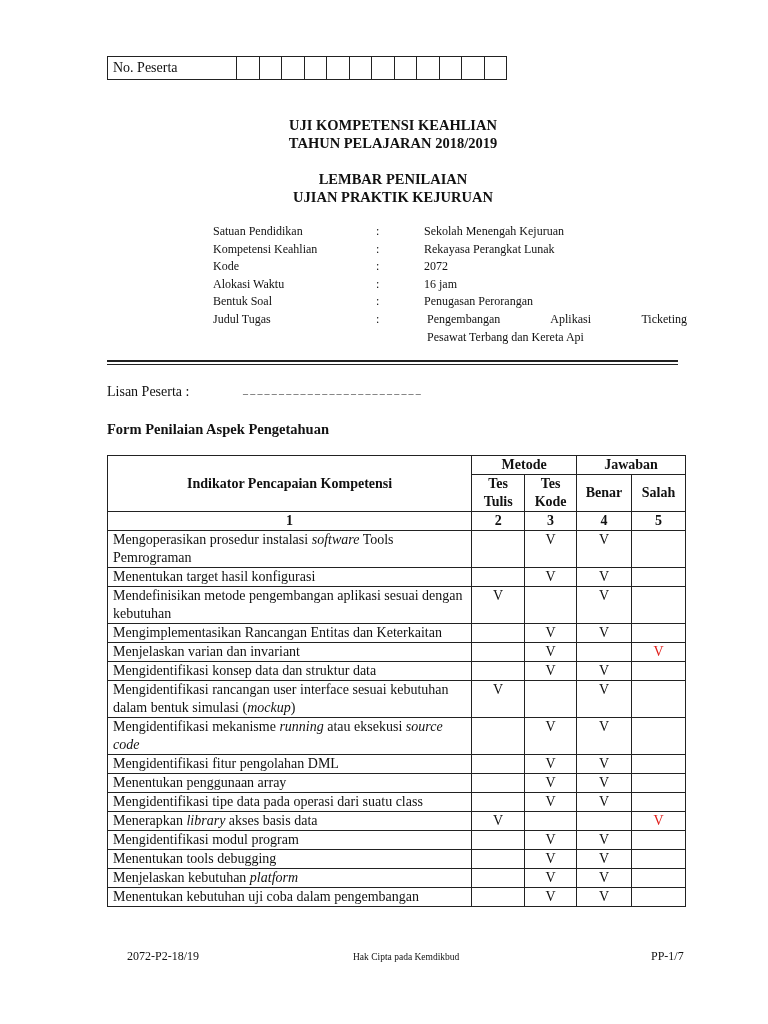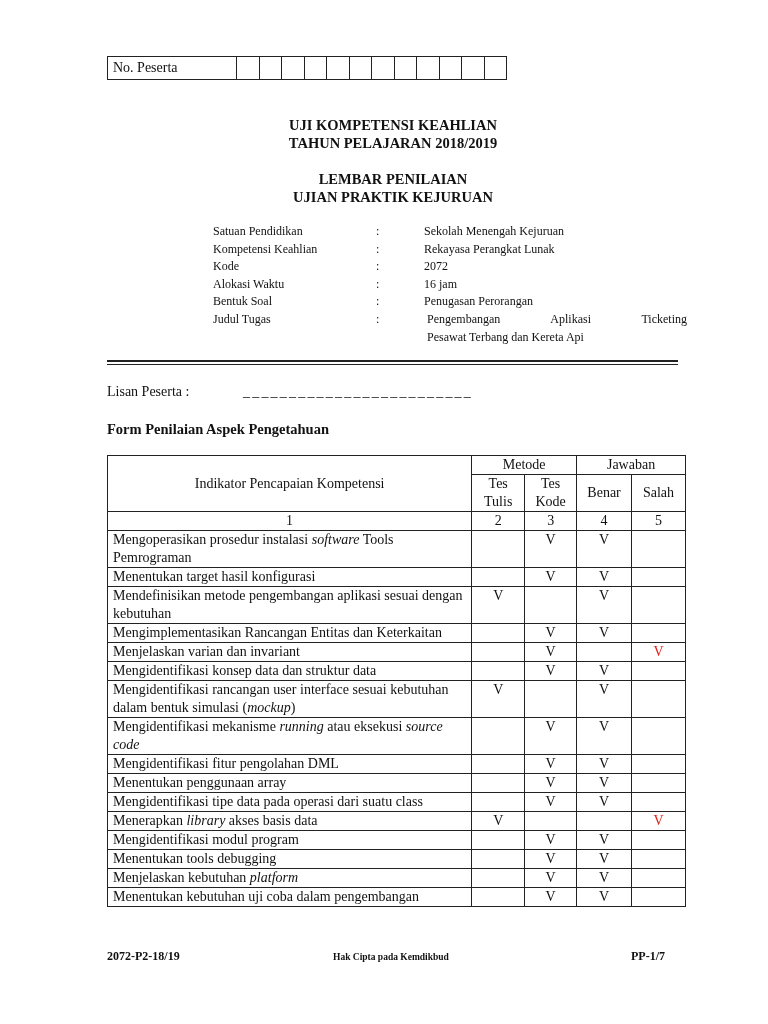--- a/index.html
+++ b/index.html
@@ -14,34 +14,34 @@
   
   .heading { left: 0; width: 786px; text-align: center; font-weight: bold; font-size: 14.5px; line-height: 18px; }
   
   .info { left: 213px; top: 223px; border-collapse: collapse; font-size: 12px; line-height: 17.6px; }
   .info td { padding: 0; vertical-align: top; }
   .info td.k { width: 163px; }
   .info td.c { width: 48px; }
   .info td.v { width: 263px; }
   .rule { left: 107px; width: 571px; border-top: 2px solid #222; }
   .nama { left: 107px; top: 384px; font-size: 14px; }
-  .dashes { left: 243px; top: 384px; font-size: 14px; letter-spacing: 2.2px; }
+  .dashes { left: 243px; top: 384px; font-size: 10px; letter-spacing: 2.2px; }
   .form-title { left: 107px; top: 421px; font-weight: bold; font-size: 14.5px; }
   
   .grid { left: 107px; top: 455px; border-collapse: collapse; width: 579px; font-size: 14px; }
   .grid td, .grid th { border: 1px solid #222; padding: 0 5px; line-height: 18px; vertical-align: top; }
-  .grid th { font-weight: normal; text-align: center; vertical-align: middle; padding: 0 2px; }
+  .grid th { font-weight: bold; text-align: center; vertical-align: middle; padding: 0 2px; }
   .grid td.mark { text-align: center; padding: 0; }
   .grid td.mark.red { color: #e0201c; }
   .grid col.c1 { width: 365px; }
   .grid col.c2 { width: 53px; }
   .grid col.c3 { width: 52px; }
   .grid col.c4 { width: 55px; }
   .grid col.c5 { width: 54px; }
-  .footer { top: 949px; font-weight: bold; font-size: 12px; }
+  .footer { top: 949px; font-weight: normal; font-size: 12px; margin-left: 20px; }
   .footer.center { font-size: 9.5px; top: 952px; }
 </style>
 </head>
 <body>
 
 <table class="abs peserta-box">
   <tbody>
       <tr id="peserta-row">
     <td class="lbl">No. Peserta</td>
   <td class="cell"></td>

